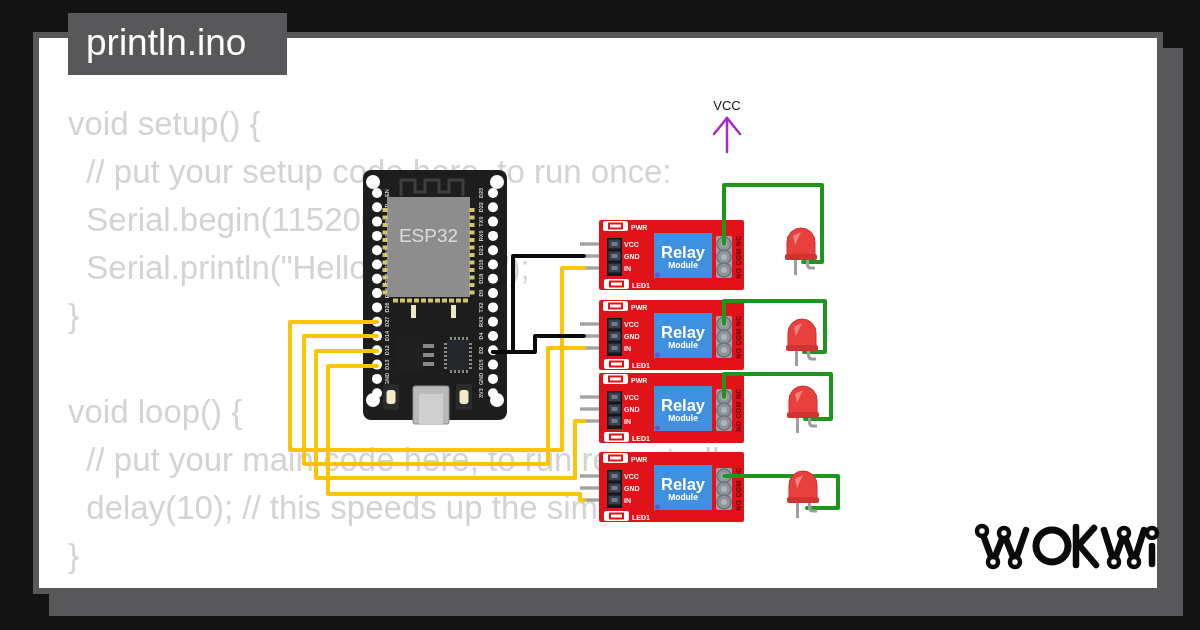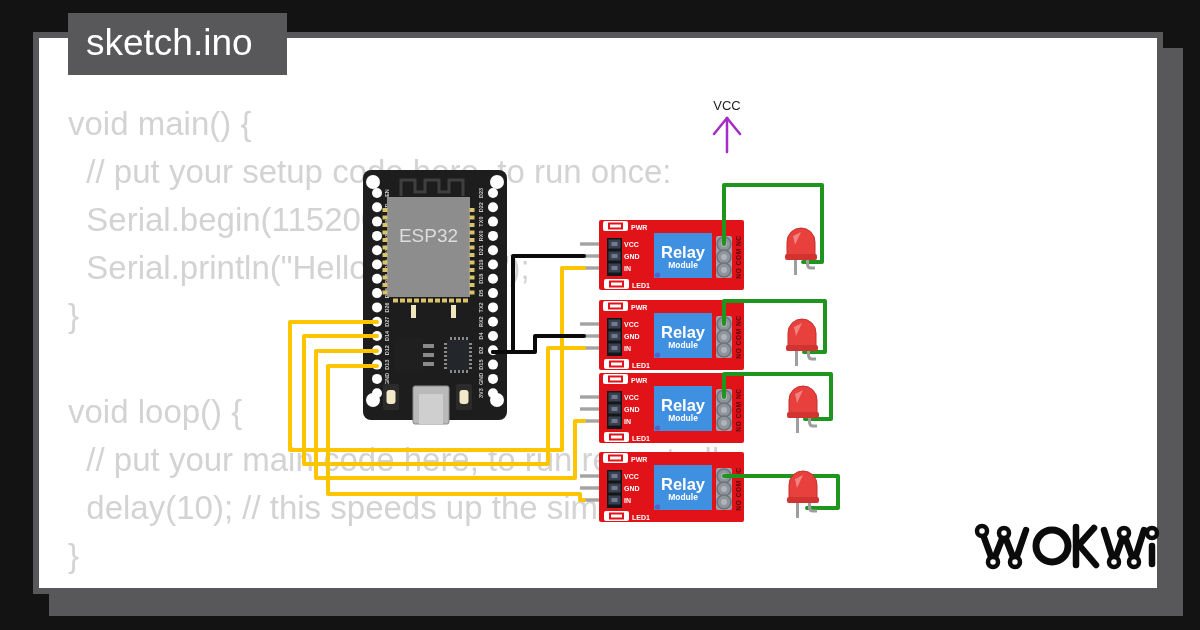--- a/index.html
+++ b/index.html
@@ -14,23 +14,23 @@
         white-space:pre;}
   #circuit{position:absolute;left:0;top:0;}
 </style>
 </head>
 <body>
 
 <div id="stage">
   <div id="card-shadow"></div>
   <div id="card"></div>
   <div id="tab">
-    <span>sketch.ino</span>
+    <span>println.ino</span>
   </div>
-  <div id="code"><div>void main() {</div><div>  // put your setup code here, to run once:</div><div>  Serial.begin(115200);</div><div>  Serial.println("Hello, ESP32!");</div><div>}</div><div> </div><div>void loop() {</div><div>  // put your main code here, to run repeatedly:</div><div>  delay(10); // this speeds up the simulation</div><div>}</div></div>
+  <div id="code"><div>void setup() {</div><div>  // put your setup code here, to run once:</div><div>  Serial.begin(115200);</div><div>  Serial.println("Hello, ESP32!");</div><div>}</div><div> </div><div>void loop() {</div><div>  // put your main code here, to run repeatedly:</div><div>  delay(10); // this speeds up the simulation</div><div>}</div></div>
   <svg id="circuit" width="1200" height="630" viewBox="0 0 1200 630">
       <g transform="translate(363,170)">
         <rect x="0" y="0" width="144" height="250" rx="8" fill="#1d1d1d"></rect>
         <polyline points="38,26 38,10 52,10 52,22 62,22 62,10 76,10 76,22 86,22 86,10 100,10 100,26" fill="none" stroke="#3f3f3f" stroke-width="3"></polyline>
         <circle cx="10" cy="12" r="7" fill="#ffffff"></circle>
         <circle cx="134" cy="12" r="7" fill="#ffffff"></circle>
         <circle cx="10" cy="230" r="7" fill="#ffffff"></circle>
         <circle cx="134" cy="230" r="7" fill="#ffffff"></circle>
         <circle cx="14" cy="23" r="5" fill="#ffffff"></circle>
         <circle cx="130" cy="23" r="5" fill="#ffffff"></circle>

